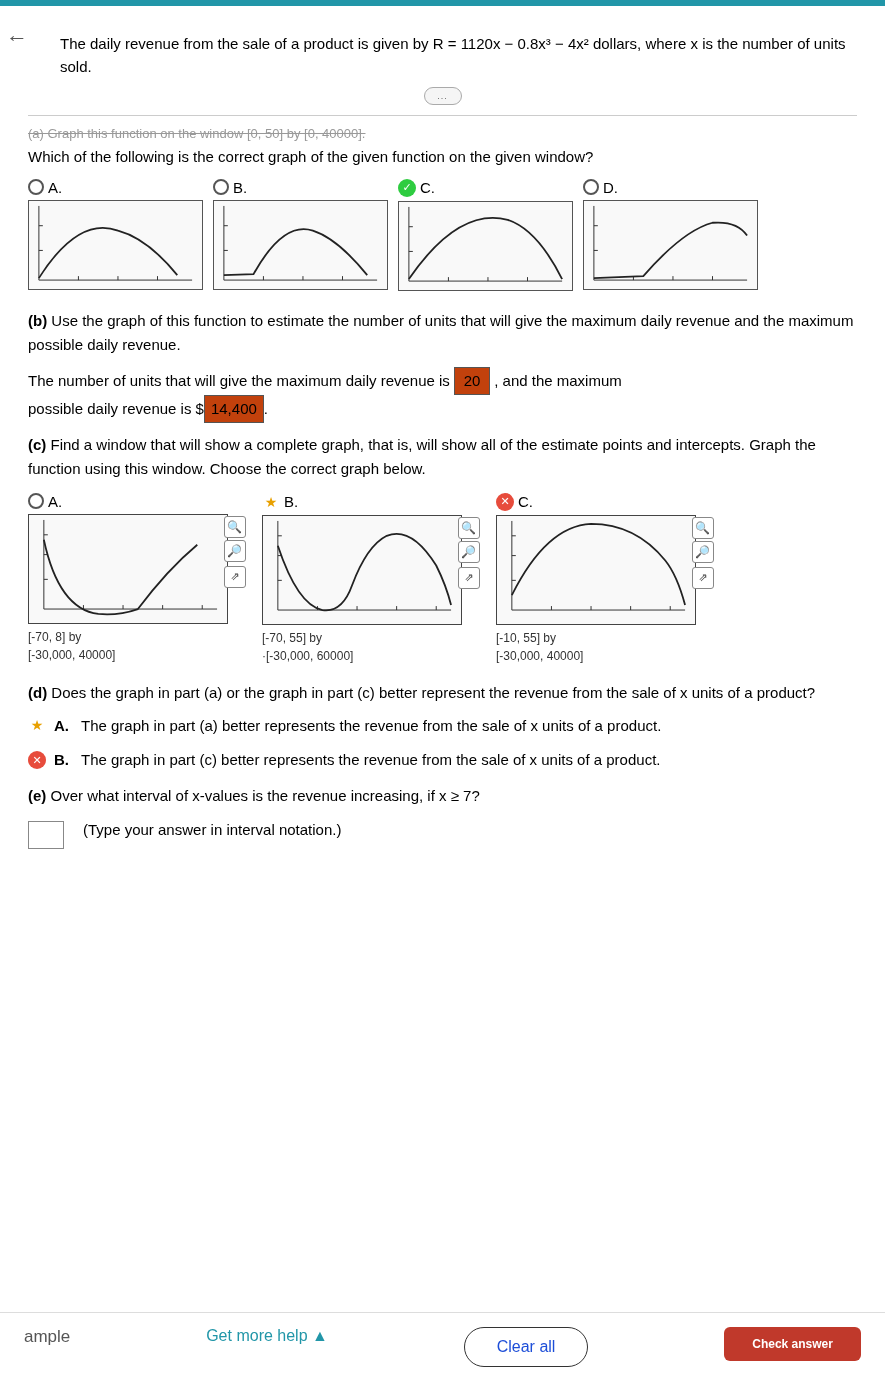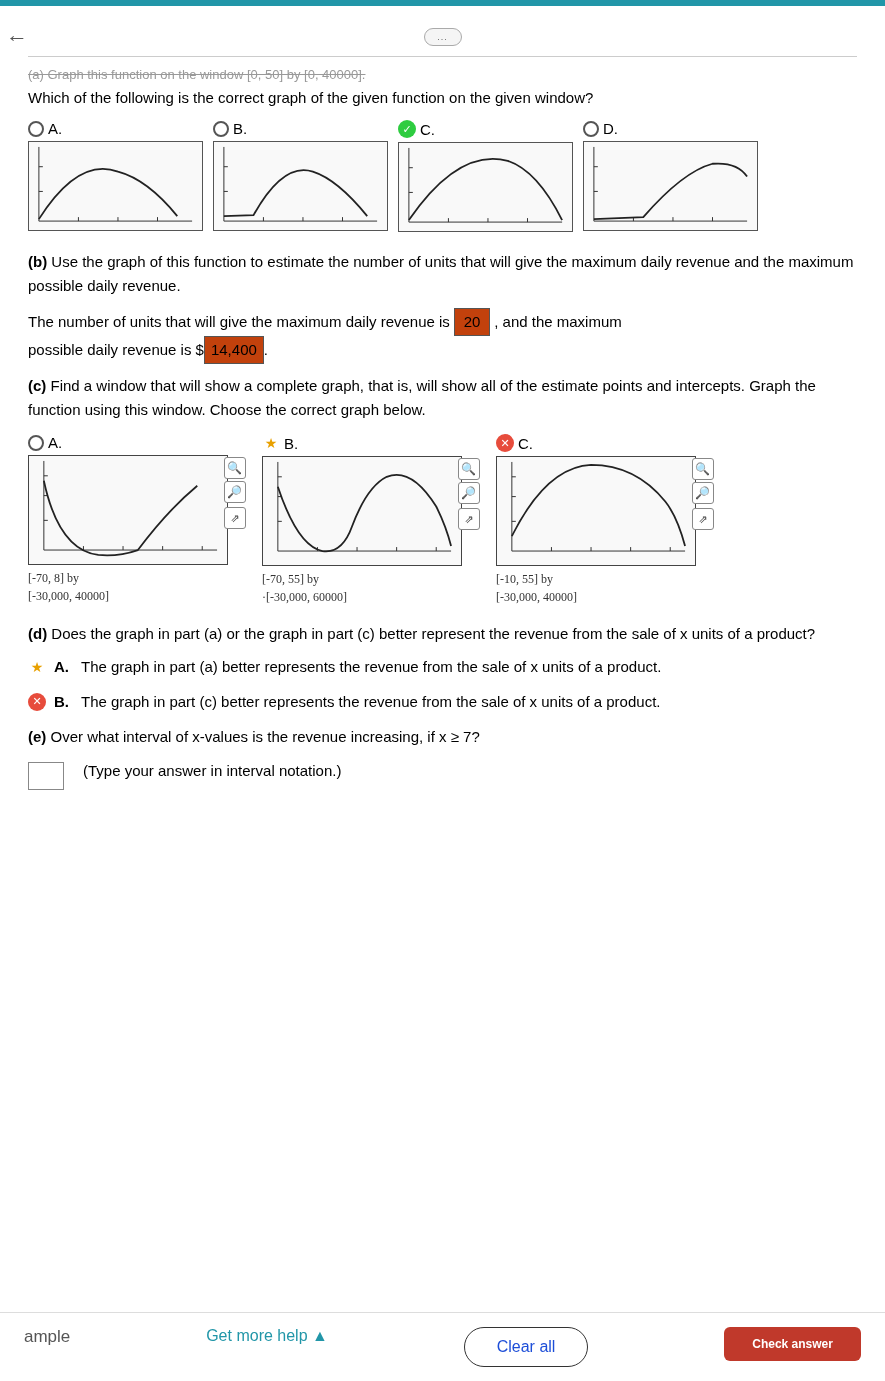--- a/index.html
+++ b/index.html
@@ -197,21 +197,21 @@
       justify-content: center;
       font-size: 11px;
       color: #444;
       cursor: pointer;
       margin-top: 2px;
     }
     .c-window-label {
       font-size: 12px;
       color: #333;
       margin-top: 4px;
-      font-family: Liberation Serif, serif;
+      font-family: Liberation Sans, sans-serif;
       line-height: 1.5;
     }
     
     .d-option {
       display: flex;
       align-items: flex-start;
       gap: 8px;
       margin-bottom: 12px;
       font-size: 15px;
       line-height: 1.5;
@@ -293,20 +293,23 @@
 </head>
 <body>
 
 <div class="page">
   <div class="top-bar"></div>
 
   <div class="content">
 
     <div class="back-arrow">←</div>
 
+    <p class="problem-text" style="margin-top:8px; padding-left:32px;">
+      <span>The daily revenue from the sale of a product is given by R = 1120x − 0.8x³ − 4x² dollars, where x is the number of units sold.</span>
+    </p>
 
     <div class="expand-btn">
       <div class="expand-circle">
         <span class="expand-dots">...</span>
       </div>
     </div>
 
     <hr class="divider">
 
     <p class="strikethrough-text">(a) Graph this function on the window [0, 50] by [0, 40000].</p>

